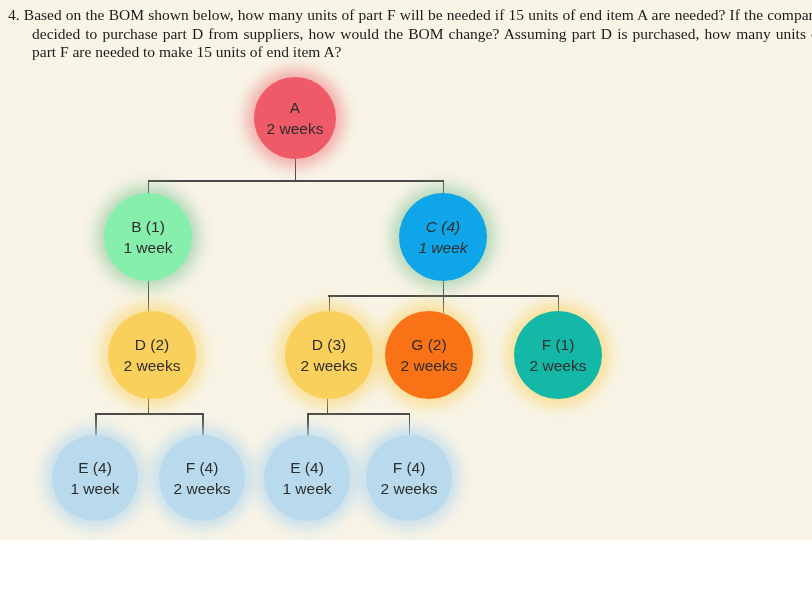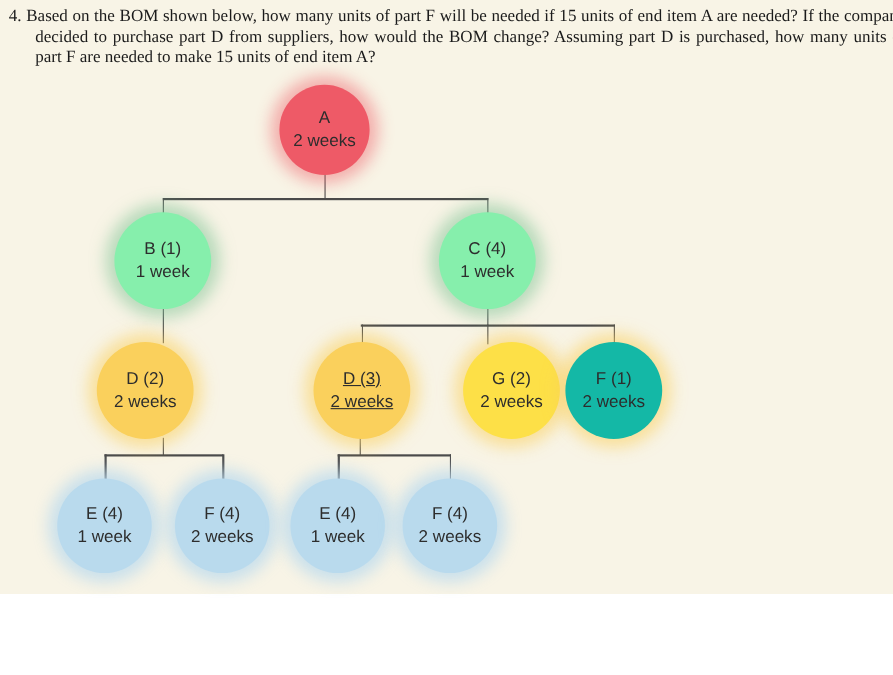--- a/index.html
+++ b/index.html
@@ -93,36 +93,36 @@
     <div class="node" style="left: 254px; top: 77px; width: 82px; height: 82px; background: rgb(238, 90, 103); box-shadow: rgba(238, 90, 103, 0.45) 0px 0px 14px 8px;">
       <div class="t">A</div>
       <div class="s">2 weeks</div>
     </div>
 
     <div class="node" style="left: 104px; top: 193px; width: 88px; height: 88px; background: #86efac; box-shadow: rgba(121, 194, 145, 0.5) 0px 0px 14px 8px;">
       <div class="t">B (1)</div>
       <div class="s">1 week</div>
     </div>
 
-    <div class="node" style="left: 399px; top: 193px; width: 88px; height: 88px; background: #86efac; box-shadow: rgba(121, 194, 145, 0.5) 0px 0px 14px 8px;">
+    <div class="node" style="left: 399px; top: 193px; width: 88px; height: 88px; background: #0ea5e9; box-shadow: rgba(121, 194, 145, 0.5) 0px 0px 14px 8px; font-style: italic;">
       <div class="t">C (4)</div>
       <div class="s">1 week</div>
     </div>
 
-    <div class="node" style="left: 88px; top: 311px; width: 88px; height: 88px; background: rgb(250, 208, 92); box-shadow: rgba(250, 208, 92, 0.55) 0px 0px 14px 8px; align-items: center;">
+    <div class="node" style="left: 108px; top: 311px; width: 88px; height: 88px; background: rgb(250, 208, 92); box-shadow: rgba(250, 208, 92, 0.55) 0px 0px 14px 8px; align-items: center;">
       <div class="t">D (2)</div>
       <div class="s">2 weeks</div>
     </div>
 
-    <div class="node" style="left: 285px; top: 311px; width: 88px; height: 88px; background: rgb(250, 208, 92); box-shadow: rgba(250, 208, 92, 0.55) 0px 0px 14px 8px; text-decoration: underline;">
+    <div class="node" style="left: 285px; top: 311px; width: 88px; height: 88px; background: rgb(250, 208, 92); box-shadow: rgba(250, 208, 92, 0.55) 0px 0px 14px 8px;">
       <div class="t">D (3)</div>
       <div class="s">2 weeks</div>
     </div>
 
-    <div class="node" style="left: 421px; top: 311px; width: 88px; height: 88px; background: #fde047; box-shadow: rgba(250, 208, 92, 0.55) 0px 0px 14px 8px;">
+    <div class="node" style="left: 385px; top: 311px; width: 88px; height: 88px; background: #f97316; box-shadow: rgba(250, 208, 92, 0.55) 0px 0px 14px 8px;">
       <div class="t">G (2)</div>
       <div class="s">2 weeks</div>
     </div>
 
     <div class="node" style="left: 514px; top: 311px; width: 88px; height: 88px; background: #14b8a6; box-shadow: rgba(250, 208, 92, 0.55) 0px 0px 14px 8px;">
       <div class="t">F (1)</div>
       <div class="s">2 weeks</div>
     </div>
 
     <div class="node" style="left: 52px; top: 435px; width: 86px; height: 86px; background: rgb(185, 218, 237); box-shadow: rgba(185, 218, 237, 0.75) 0px 0px 14px 8px;">

